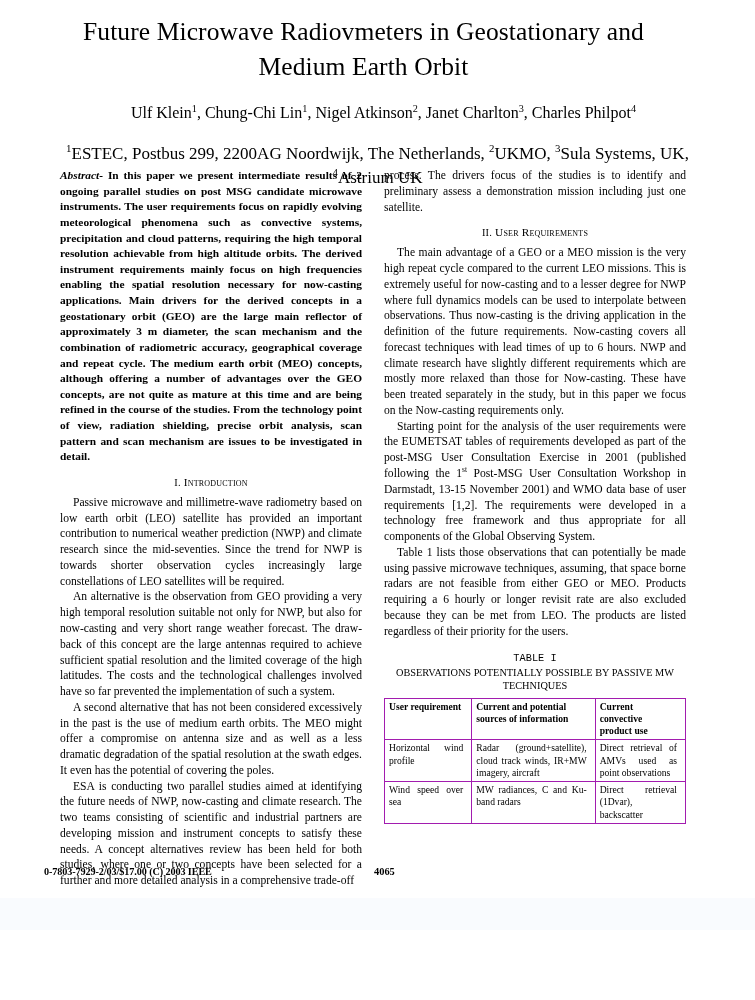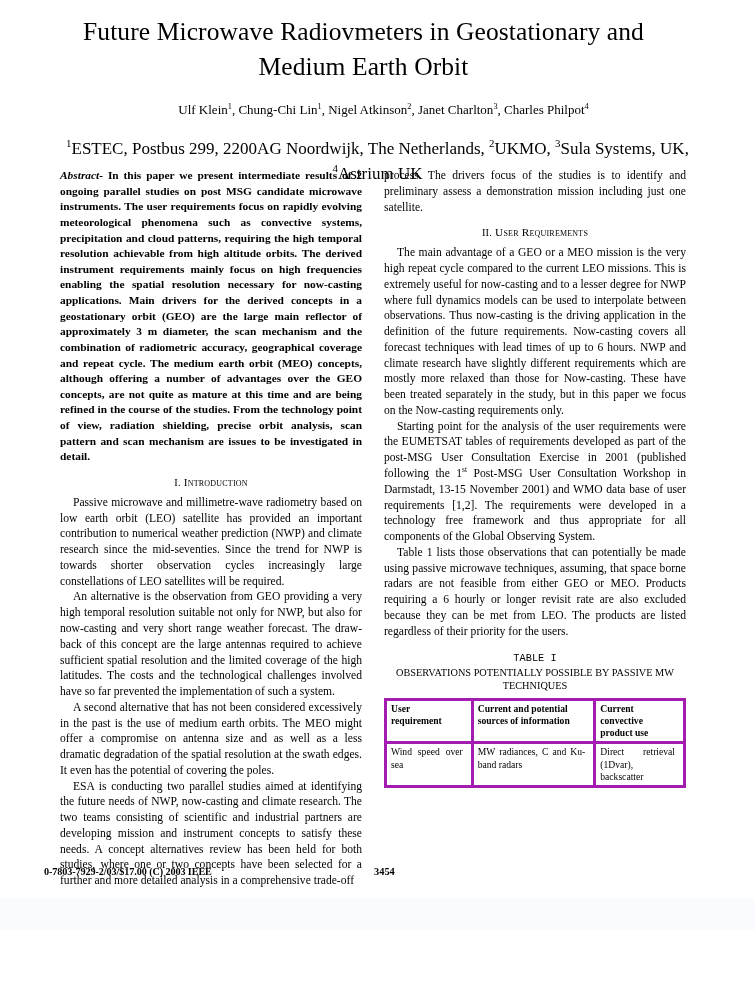--- a/index.html
+++ b/index.html
@@ -44,21 +44,21 @@
     text-align: center;
     font-size: 25.5px;
     line-height: 1.38;
     font-weight: normal;
     margin: 0;
     padding: 14px 86px 0 58px;
     letter-spacing: 0.1px;
   }
   .authors {
     text-align: center;
-    font-size: 13px;
+    font-size: 16px;
     margin: 0;
     padding: 17px 28px 0 40px;
     line-height: 1.45;
   }
   .affil {
     text-align: center;
     font-size: 17px;
     margin: 14px;
     padding: 3px 26px 0 26px;
     line-height: 1.45;
@@ -120,21 +120,21 @@
   .tbl-caption .t2 { display: block; }
   table.req {
     width: 100%;
     border-collapse: collapse;
     margin-top: 5px;
     font-size: 9.6px;
     line-height: 1.28;
     table-layout: fixed;
   }
   table.req th, table.req td {
-    border: 3px solid #a21caf;
+    border: 1px solid #a21caf;
     padding: 2px 8px 2px 4px;
     vertical-align: top;
     text-align: justify;
     text-indent: 0;
   }
   table.req th {
     font-weight: bold;
     text-align: left;
   }
   table.req col.c1 { width: 29%; }
@@ -212,31 +212,36 @@
           </colgroup>
         <thead>
           <tr>
             <th>User requirement</th>
             <th>Current and potential sources of information</th>
             <th>Current convective product use</th>
           </tr>
         </thead>
         <tbody>
           <tr>
+            <td>Horizontal wind profile</td>
+            <td>Radar (ground+satellite), cloud track winds, IR+MW imagery, aircraft</td>
+            <td>Direct retrieval of AMVs used as point observations</td>
+          </tr>
+          <tr>
             <td>Wind speed over sea</td>
             <td>MW radiances, C and Ku-band radars</td>
             <td>Direct retrieval (1Dvar), backscatter</td>
           </tr>
         </tbody>
       </table>
 
     </div>
   </div>
 
   <div class="footer">
     <span class="isbn">0-7803-7929-2/03/$17.00 (C) 2003 IEEE</span>
-    <span class="pageno">3454</span>
+    <span class="pageno">4065</span>
   </div>
 
 </div>
 
 <div class="under-band"></div>
 <div class="below-white"></div>
 
 </body></html>

